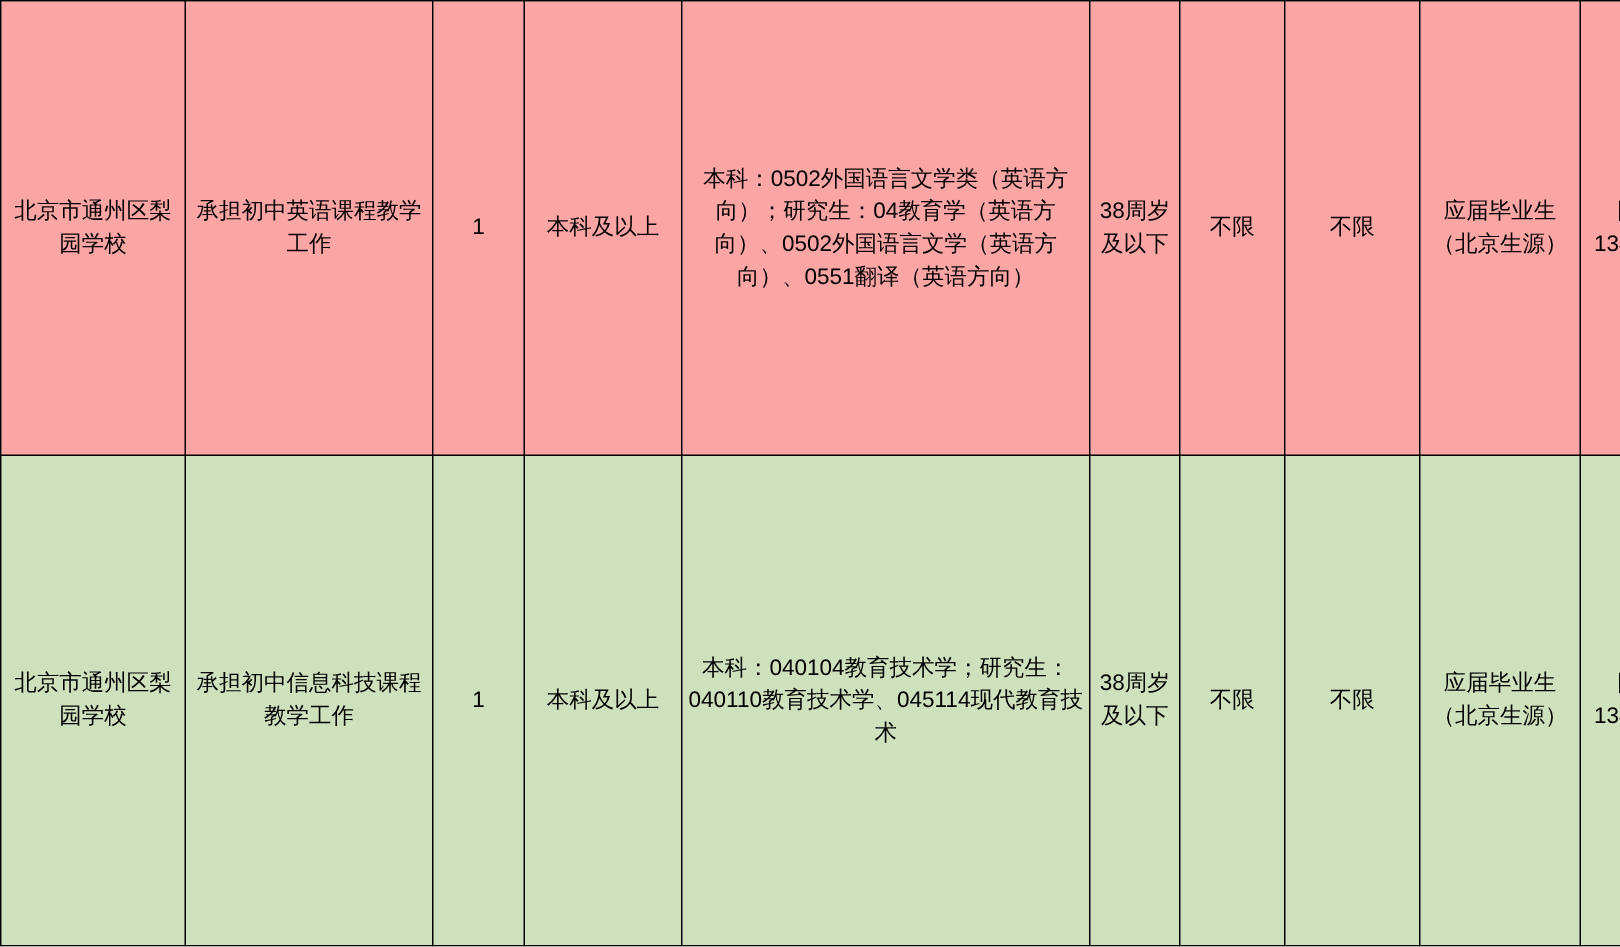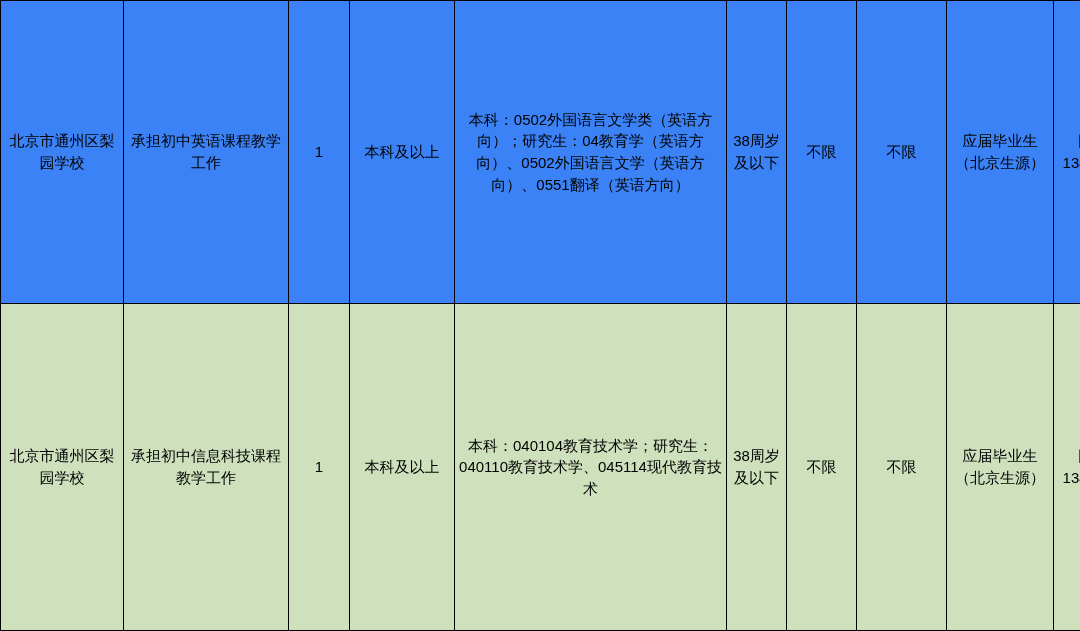--- a/index.html
+++ b/index.html
@@ -44,21 +44,21 @@
   col.c4 { width: 272px; }
   col.c5 { width: 60px; }
   col.c6 { width: 70px; }
   col.c7 { width: 90px; }
   col.c8 { width: 107px; }
   col.c9 { width: 110px; }
 
   tr.row-top { height: 303px; }
   tr.row-bottom { height: 326px; }
 
-  tr.row-white td { background: #3b82f6; }
+  tr.row-white td { background: #fca5a5; }
   tr.row-green td { background: #cfe0bd; }
 
   td.desc { text-align: center; }
   td.num { font-size: 15px; }
 </style>
 </head>
 <body>
 
 <div class="sheet">
   <table class="job-table">

